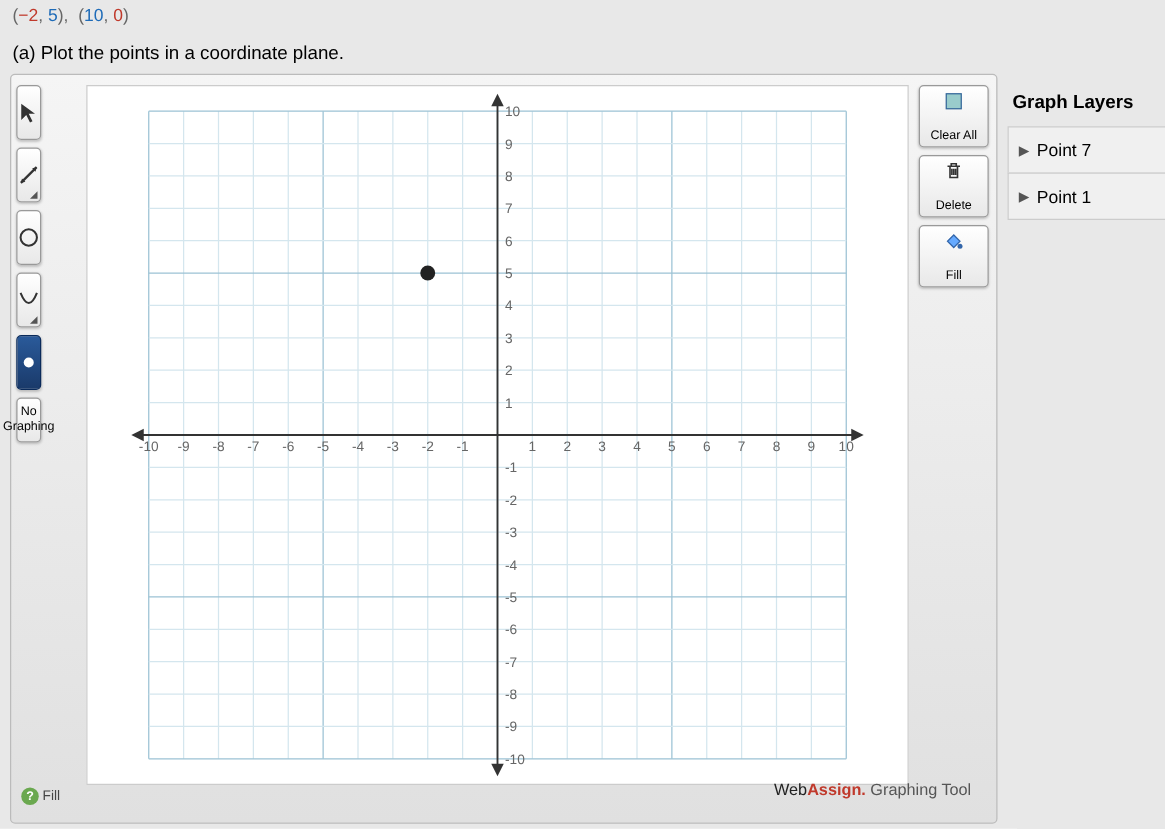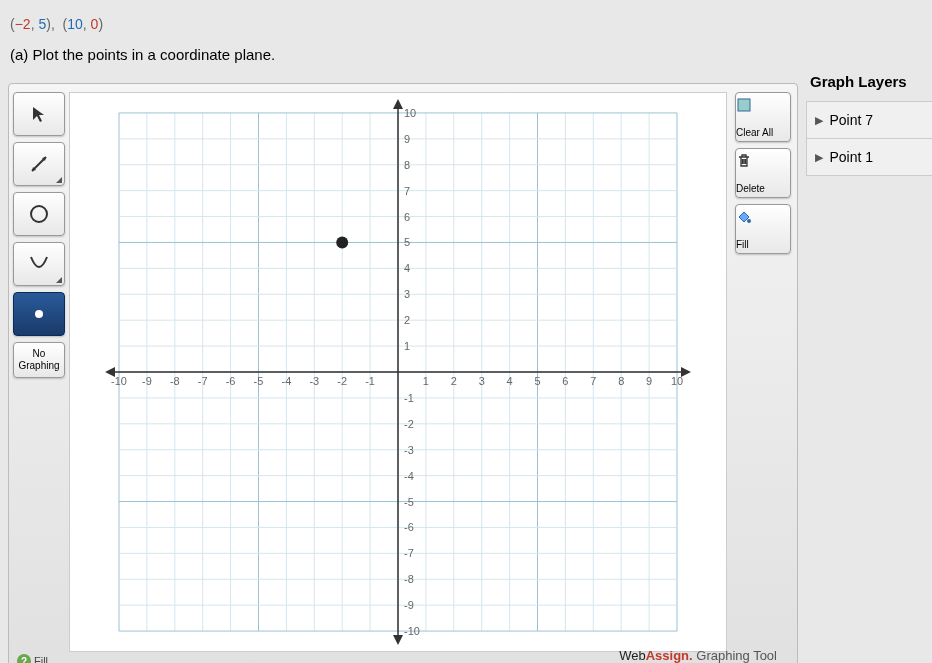--- a/index.html
+++ b/index.html
@@ -4,21 +4,21 @@
   <style>
     * { box-sizing: border-box; margin: 0; padding: 0; }
     body {
       font-family: Arial, sans-serif;
       background: #e8e8e8;
       width: 932px;
       height: 663px;
       overflow: hidden;
     }
     .top-text {
-      padding: 16px 10px;
+      padding: 4px 10px;
       font-size: 14px;
     }
     .coords { color: #666; }
     .coords .blue { color: #1e6bb8; }
     .coords .red { color: #c0392b; }
     .question { font-size: 15px; margin-top: 14px; }
     .workspace {
       display: flex;
       background: linear-gradient(#f5f5f5, #e0e0e0);
       border: 1px solid #bbb;
@@ -29,21 +29,21 @@
       position: relative;
     }
     .toolbar {
       width: 56px;
       padding: 8px 4px;
       display: flex;
       flex-direction: column;
       gap: 6px;
     }
     .tool-btn {
-      width: 52px;
+      width: 20px;
       height: 44px;
       background: linear-gradient(#fff, #e8e8e8);
       border: 1px solid #999;
       border-radius: 4px;
       display: flex;
       align-items: center;
       justify-content: center;
       cursor: pointer;
       box-shadow: 0 1px 2px rgba(0,0,0,0.2);
       font-size: 11px;
@@ -104,21 +104,21 @@
       gap: 6px;
     }
     .action-btn {
       width: 56px;
       height: 50px;
       background: linear-gradient(#fff, #e8e8e8);
       border: 1px solid #999;
       border-radius: 4px;
       display: flex;
       flex-direction: column;
-      align-items: flex-start;
+      align-items: center;
       justify-content: center;
       cursor: pointer;
       font-size: 10px;
       gap: 14px;
       box-shadow: 0 1px 2px rgba(0,0,0,0.2);
     }
     .footer-brand {
       position: absolute;
       bottom: 19px;
       right: 20px;

